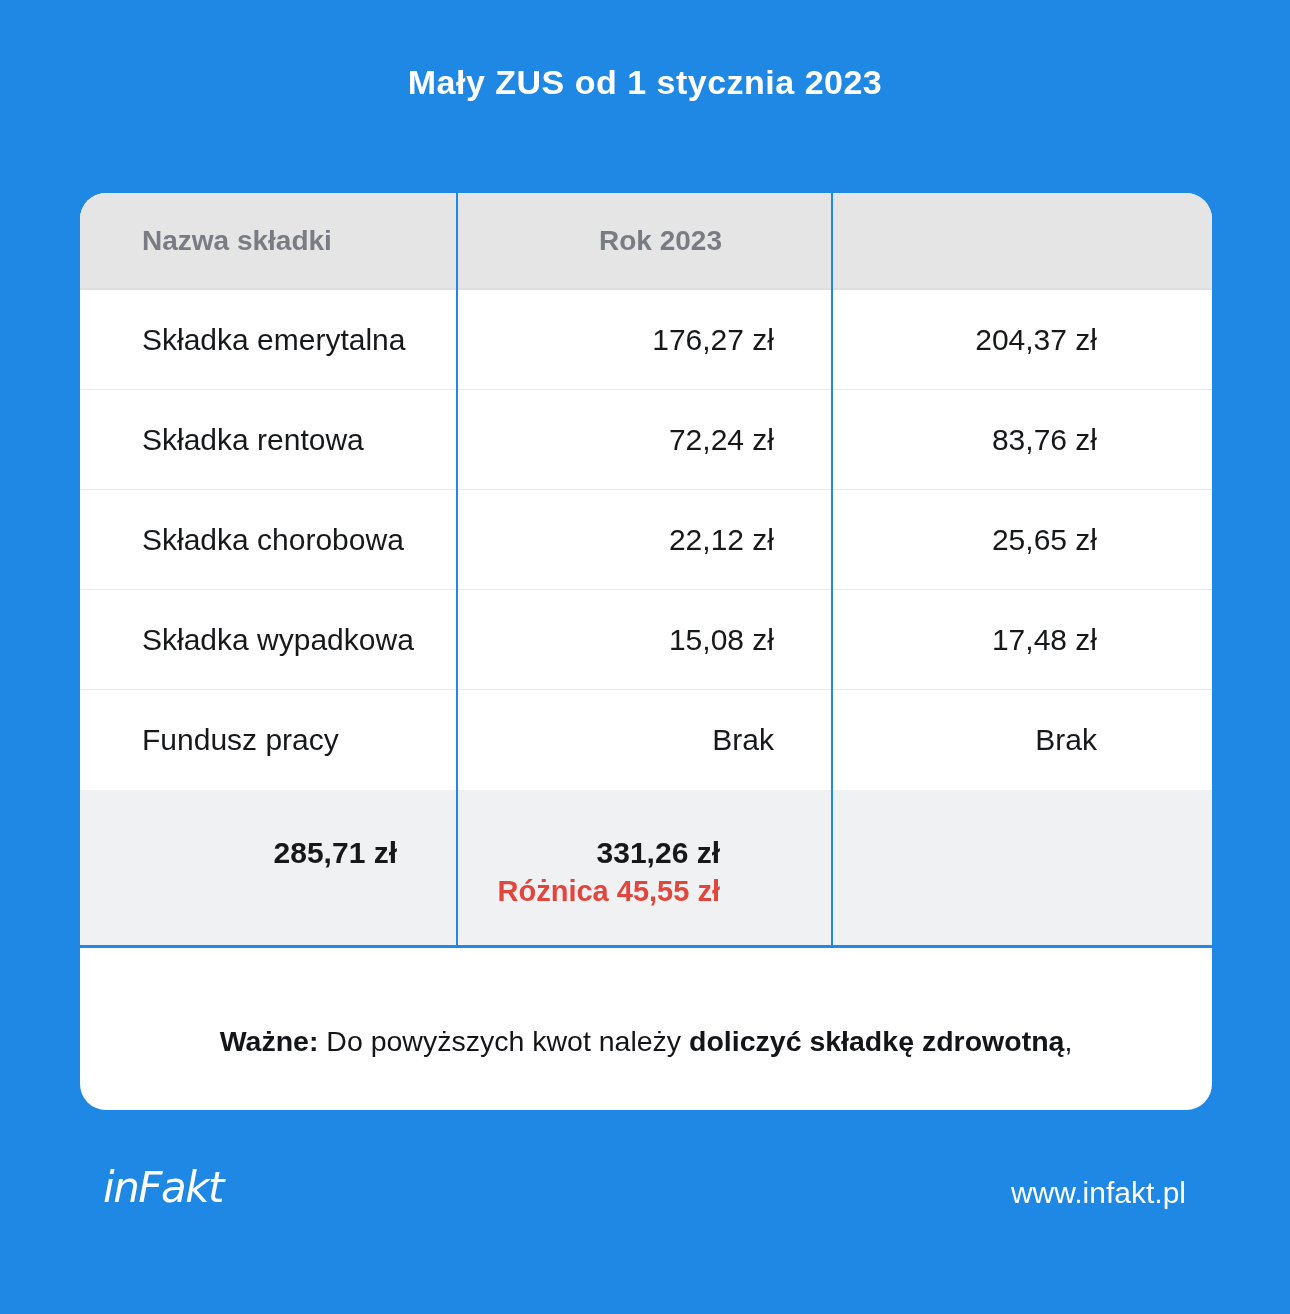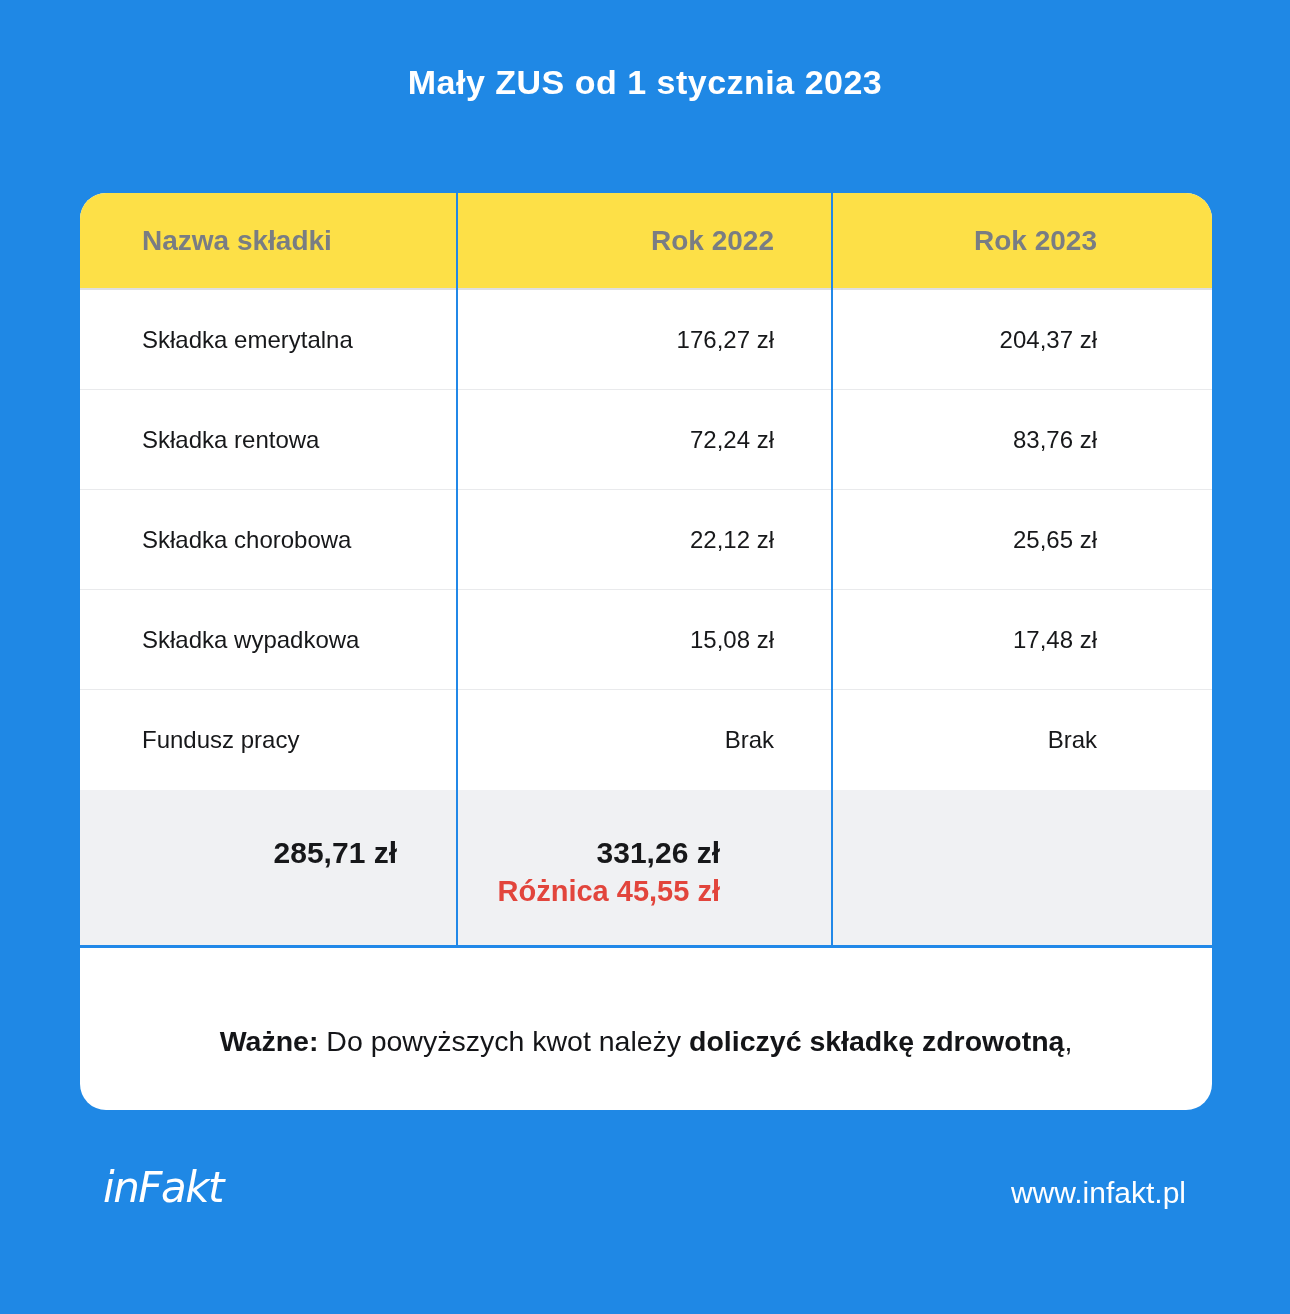--- a/index.html
+++ b/index.html
@@ -34,39 +34,39 @@
     background: #FFFFFF;
     border-radius: 26px;
     overflow: hidden;
   }
 
   .thead {
     display: flex;
     align-items: center;
     height: 97px;
     box-sizing: border-box;
-    background: #fde047;
+    background: #e5e5e5;
     border-bottom: 2px solid #DEDFE1;
     font-weight: 700;
     font-size: 28px;
     color: #797D83;
   }
 
   .cell { box-sizing: border-box; }
   .c1 { width: 377px; padding-left: 62px; text-align: left; }
   .c2 { width: 375px; padding-right: 58px; text-align: right; }
   .c3 { width: 303px; padding-right: 38px; text-align: right; }
 
   .row {
     display: flex;
     align-items: center;
     height: 100px;
     box-sizing: border-box;
     border-bottom: 1px solid #E9EAEC;
-    font-size: 24px;
+    font-size: 30px;
     color: #17181A;
   }
   .row.last { border-bottom: none; }
 
   .total-row {
     display: flex;
     align-items: flex-start;
     height: 155px;
     box-sizing: border-box;
     padding-top: 43px;
@@ -139,21 +139,20 @@
 </style>
 </head>
 <body style="background: rgb(31, 136, 229);">
 
 <h1 class="page-title">Mały ZUS od 1 stycznia 2023</h1>
 
 <div class="card">
 
   <div class="thead">
     <div class="cell c1">Nazwa składki</div>
-    <div class="cell c2">Rok 2022</div>
     <div class="cell c3">Rok 2023</div>
   </div>
 
   <div class="row">
     <div class="cell c1">Składka emerytalna</div>
     <div class="cell c2">176,27 zł</div>
     <div class="cell c3">204,37 zł</div>
   </div>
 
   <div class="row">

